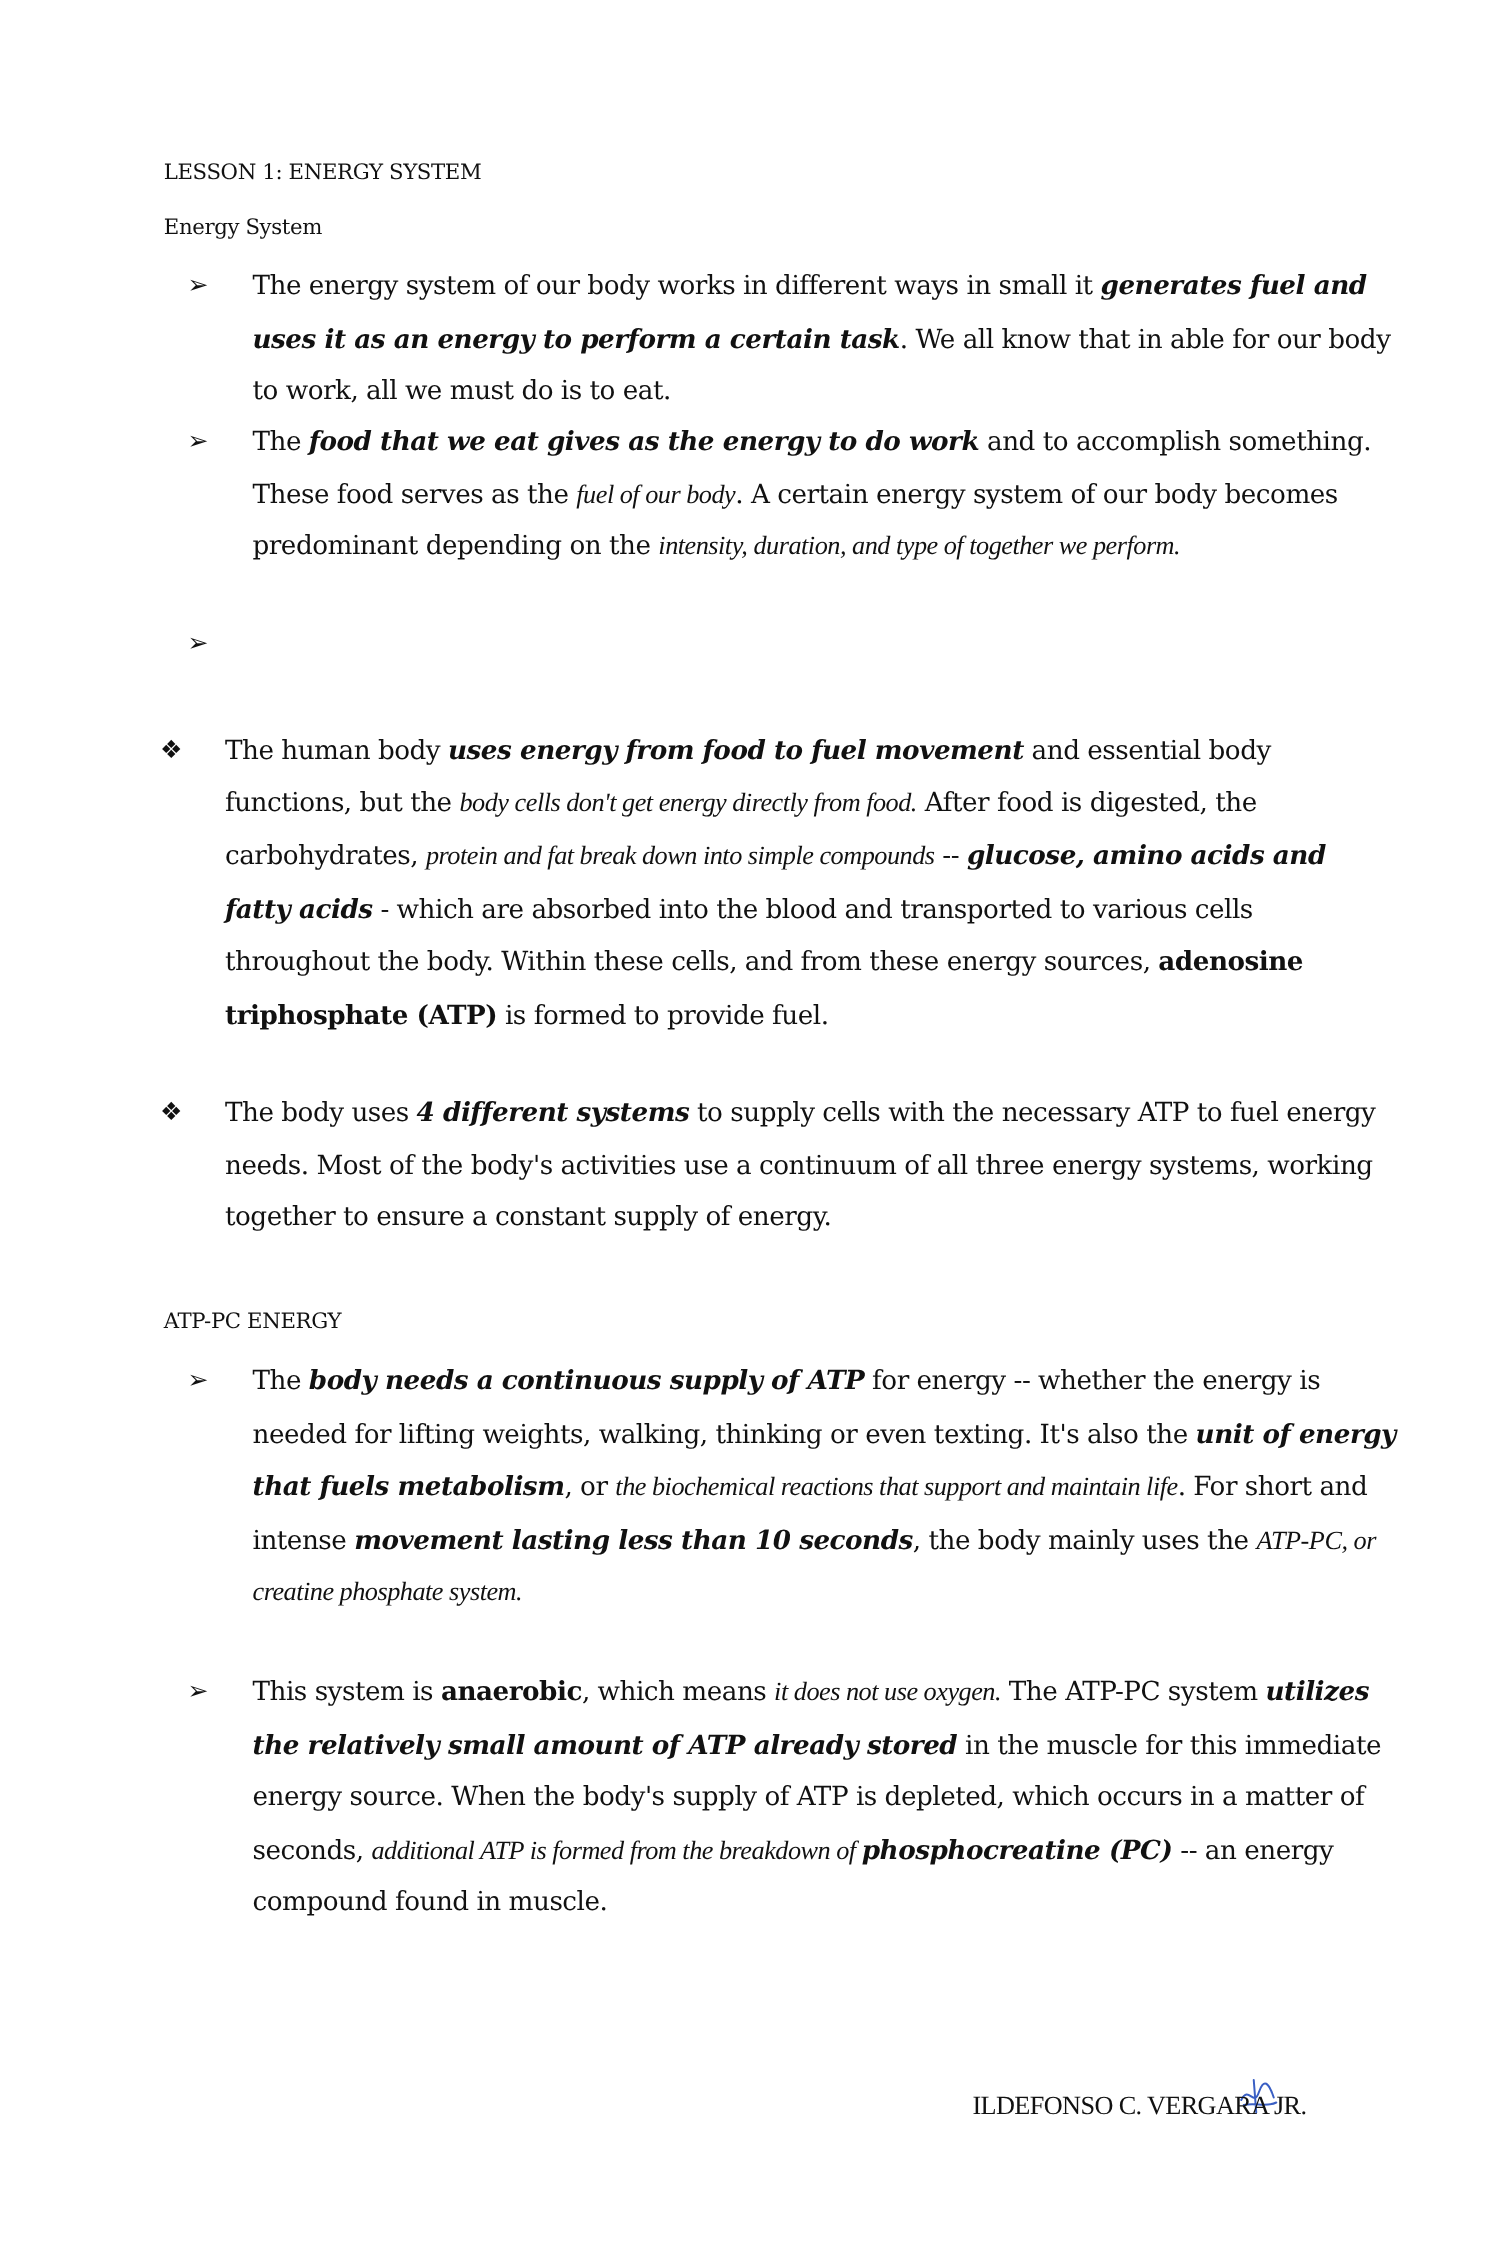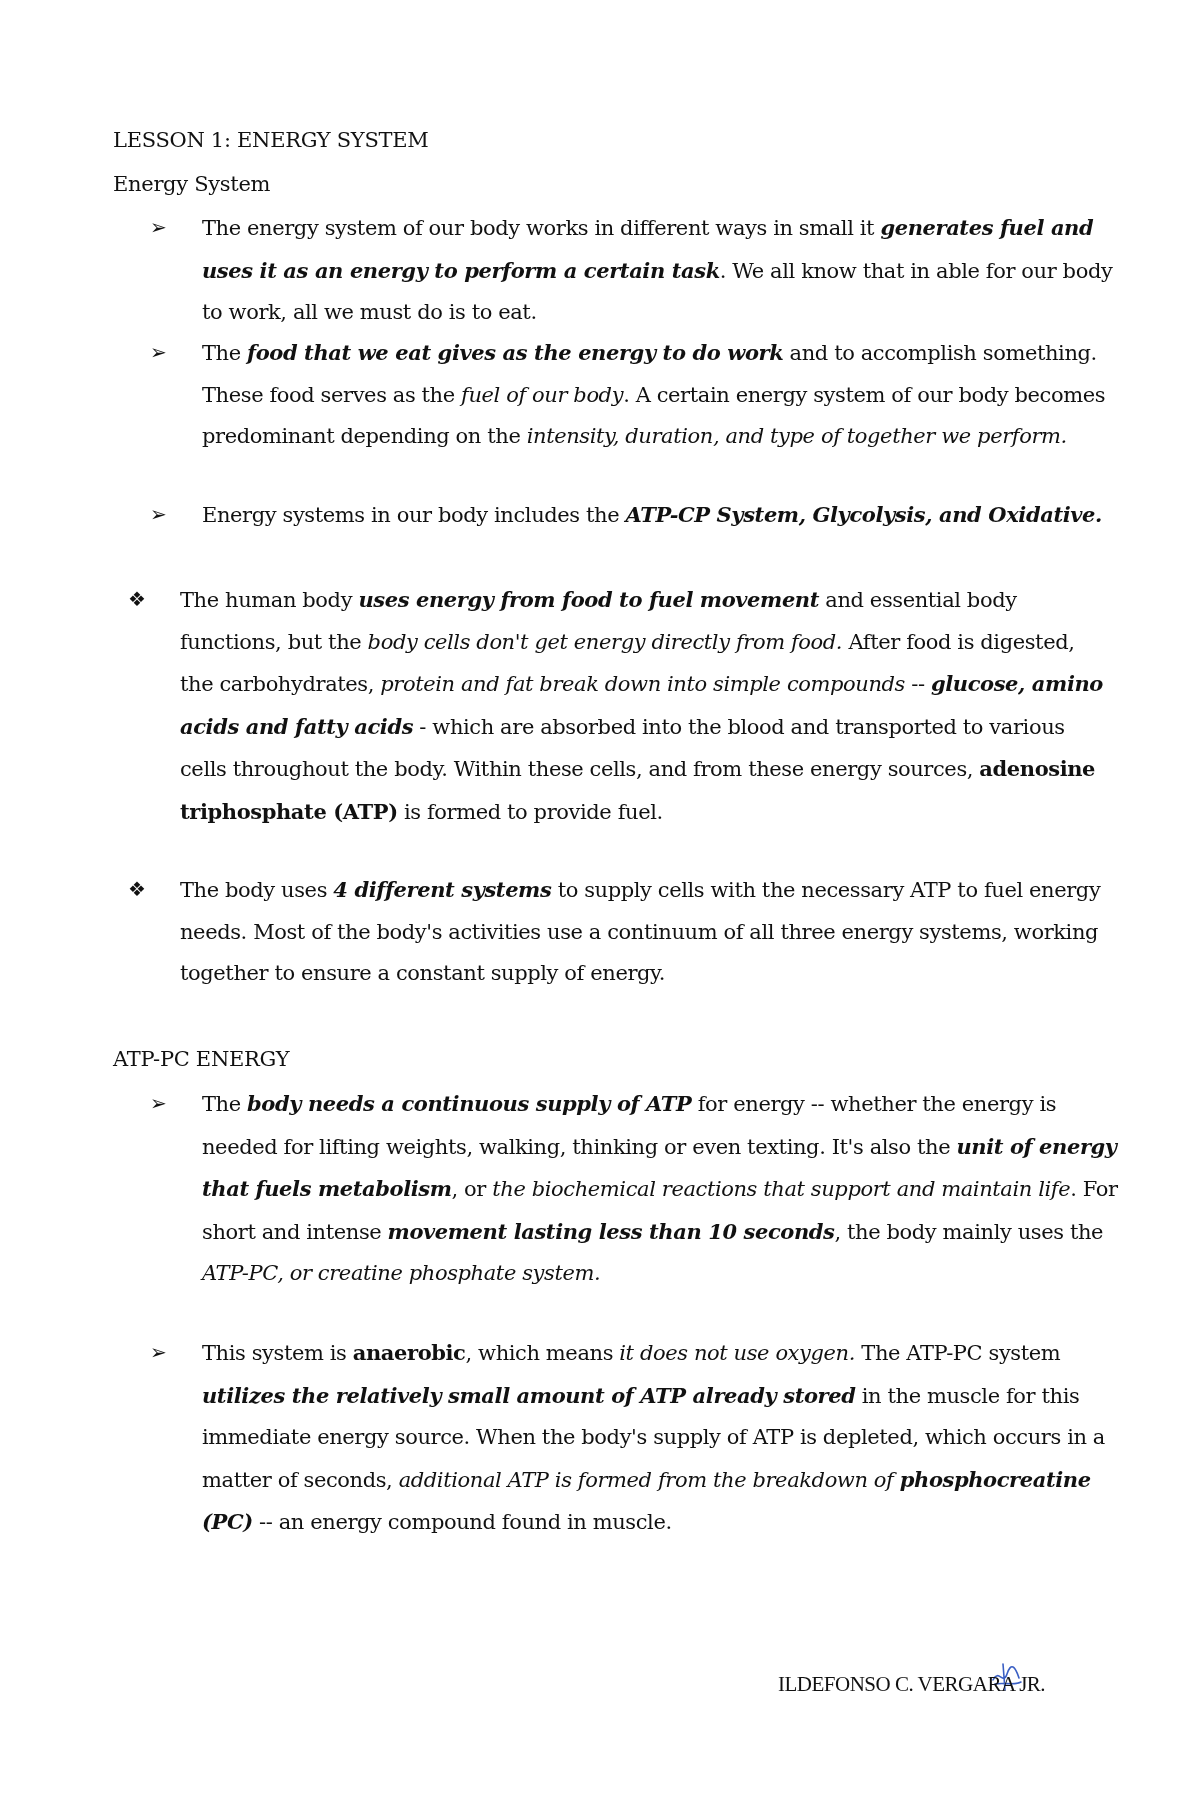--- a/index.html
+++ b/index.html
@@ -2,31 +2,31 @@
 <html><head>
 <meta charset="utf-8">
 <style>
   html, body { margin: 0; padding: 0; background: #ffffff; }
   body {
     width: 1200px; height: 1801px; position: relative; overflow: hidden;
     font-family: "DejaVu Serif", "Liberation Serif", serif;
     color: #111; font-size: 21px;
   }
   .page { position: absolute; left: 0; top: 0; width: 1200px; height: 1801px; }
-  .heading { position: absolute; left: 113px; font-size: 21px; letter-spacing: -0.3px; text-align: center; }
+  .heading { position: absolute; left: 131px; font-size: 17px; letter-spacing: -0.3px; text-align: center; }
   .item {
     position: absolute; line-height: 41.5px; letter-spacing: -0.4px;
   }
   .item .marker { position: absolute; top: 0; font-size: 20px; }
   .arrow-item { left: 202px; width: 920px; }
   .arrow-item .marker { left: -52px; }
   .diamond-item { left: 180px; width: 930px; }
   .diamond-item .marker { left: -52px; }
   .bi { font-weight: bold; font-style: italic; }
-  .i { font-style: italic; }
+  .i { font-style: italic; font-family: Liberation Serif, serif; }
   .b { font-weight: bold; }
   .signature {
     position: absolute; left: 778px; top: 1672px;
     font-family: Liberation Serif, serif;
     font-size: 21px; letter-spacing: -0.5px;
   }
   .sig-mark { position: absolute; left: 985px; top: 1660px; width: 40px; height: 34px; }
 </style>
 </head>
 <body>
@@ -39,21 +39,20 @@
   <div class="item arrow-item" style="top:207px;">
     <span class="marker">➢</span>
     <span class="content"><span>The energy system of our body works in different ways in small it </span><span class="bi">generates fuel and uses it as an energy to perform a certain task</span><span>. We all know that in able for our body to work, all we must do is to eat.</span></span>
   </div>
   <div class="item arrow-item" style="top:332px;">
     <span class="marker">➢</span>
     <span class="content"><span>The </span><span class="bi">food that we eat gives as the energy to do work</span><span> and to accomplish something. These food serves as the </span><span class="i">fuel of our body</span><span>. A certain energy system of our body becomes predominant depending on the </span><span class="i">intensity, duration, and type of together we perform.</span></span>
   </div>
   <div class="item arrow-item" style="top:494px;">
     <span class="marker">➢</span>
-    <span class="content"><span>Energy systems in our body includes the </span><span class="bi">ATP-CP System, Glycolysis, and Oxidative.</span></span>
   </div>
 
   <div class="item diamond-item" style="top:579px;">
     <span class="marker">❖</span>
     <span class="content"><span>The human body </span><span class="bi">uses energy from food to fuel movement</span><span> and essential body functions, but the </span><span class="i">body cells don't get energy directly from food.</span><span> After food is digested, the carbohydrates, </span><span class="i">protein and fat break down into simple compounds</span><span> -- </span><span class="bi">glucose, amino acids and fatty acids</span><span> - which are absorbed into the blood and transported to various cells throughout the body. Within these cells, and from these energy sources, </span><span class="b">adenosine triphosphate (ATP)</span><span> is formed to provide fuel.</span></span>
   </div>
   <div class="item diamond-item" style="top:869px;">
     <span class="marker">❖</span>
     <span class="content"><span>The body uses </span><span class="bi">4 different systems</span><span> to supply cells with the necessary ATP to fuel energy needs. Most of the body's activities use a continuum of all three energy systems, working together to ensure a constant supply of energy.</span></span>
   </div>

